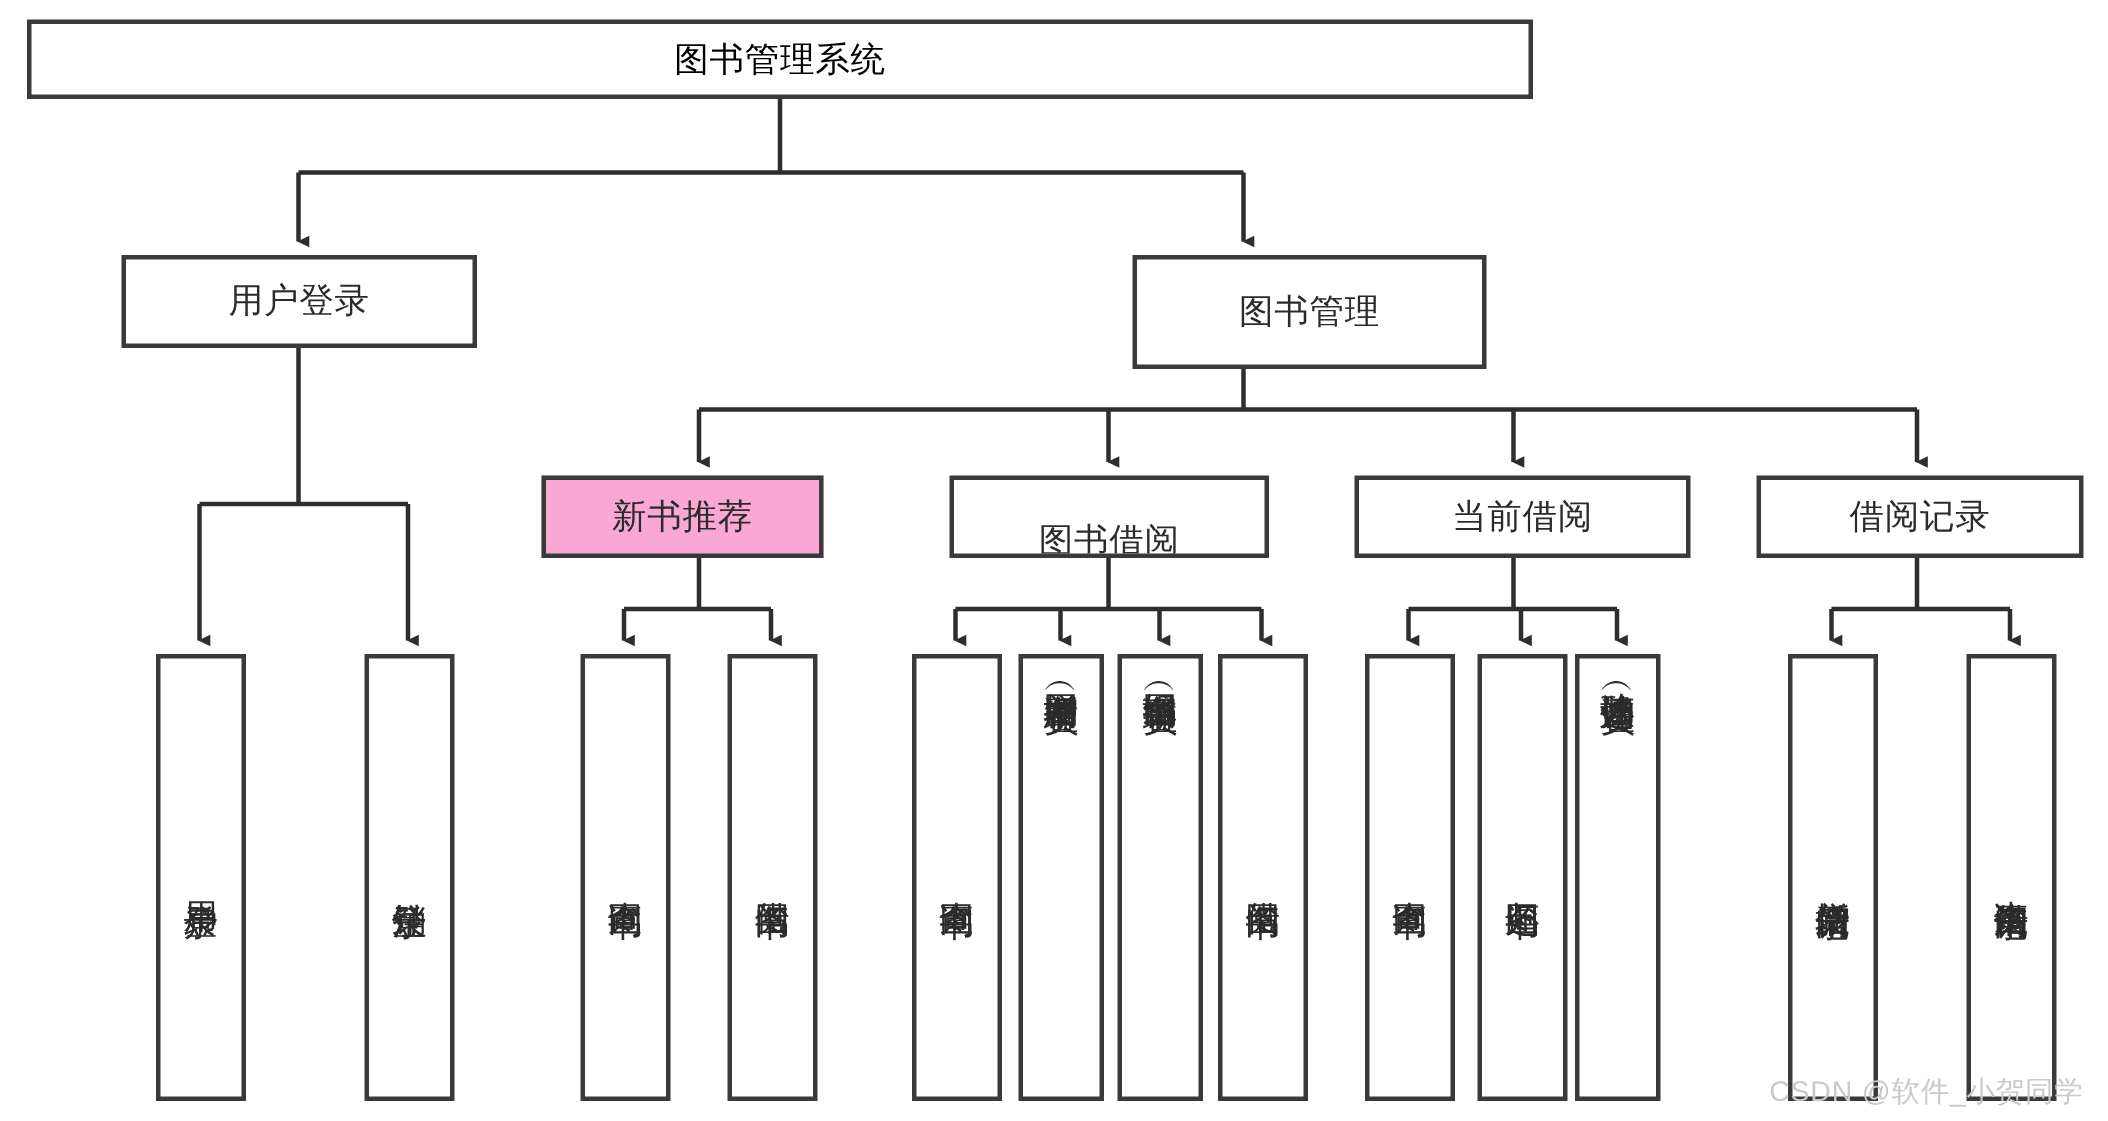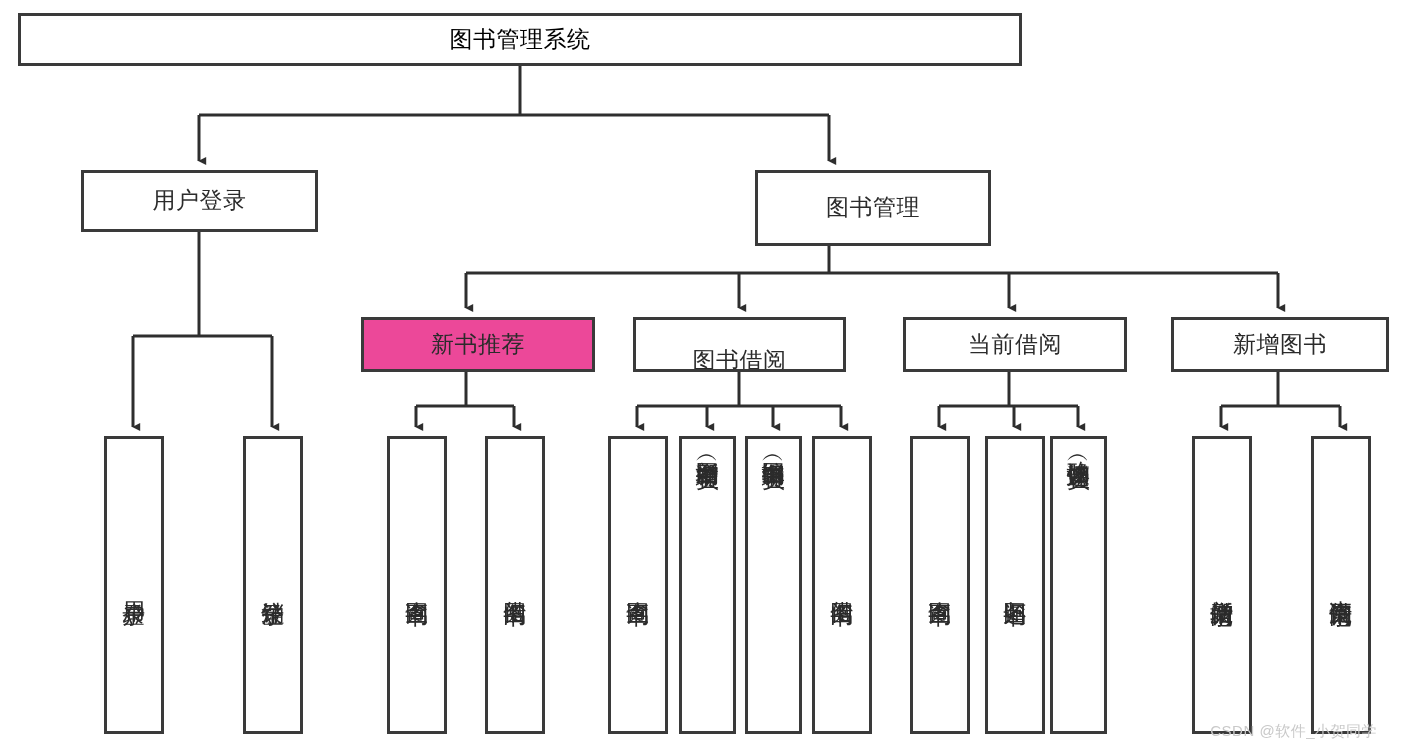--- a/index.html
+++ b/index.html
@@ -56,24 +56,24 @@
   .leaf-box {
     align-items: center;
     justify-content: center;
     padding: 4px 0;
   }
   .leaf-box.top-aligned {
     align-items: flex-start;
   }
   #watermark {
     position: absolute;
-    right: 28px;
+    right: 16px;
     bottom: 6px;
     color: #c9c9c9;
-    font-size: 15px;
+    font-size: 19px;
     letter-spacing: 0.5px;
     white-space: nowrap;
     user-select: none;
   }
 </style>
 </head>
 <body>
 
 <div id="diagram-root">
 
@@ -123,31 +123,31 @@
   <div id="node-layer">
       <div class="node-box" style="left: 18px; top: 13px; width: 1004px; height: 53px; border-color: rgb(58, 58, 58); background: rgb(255, 255, 255);">
         <div class="node-label-h" style="color: #000000;">图书管理系统</div>
       </div>
       <div class="node-box" style="left: 81px; top: 170px; width: 237px; height: 62px; border-color: rgb(58, 58, 58); background: rgb(255, 255, 255);">
         <div class="node-label-h" style="color: rgb(43, 43, 43);">用户登录</div>
       </div>
       <div class="node-box" style="left: 711px; top: 170px; width: 236px; height: 76px; border-color: rgb(58, 58, 58); background: rgb(255, 255, 255); margin-left: 44px;">
         <div class="node-label-h" style="color: rgb(43, 43, 43);">图书管理</div>
       </div>
-      <div class="node-box" style="left: 361px; top: 317px; width: 234px; height: 55px; border-color: rgb(58, 58, 58); background: #ec4899;">
+      <div class="node-box" style="left: 361px; top: 317px; width: 188px; height: 55px; border-color: rgb(58, 58, 58); background: #f9a8d4;">
         <div class="node-label-h" style="color: rgb(43, 43, 43);">新书推荐</div>
       </div>
       <div class="node-box" style="left: 633px; top: 317px; width: 213px; height: 55px; border-color: rgb(58, 58, 58); background: rgb(255, 255, 255);">
         <div class="node-label-h" style="color: rgb(43, 43, 43); margin-top: 32px;">图书借阅</div>
       </div>
       <div class="node-box" style="left: 903px; top: 317px; width: 224px; height: 55px; border-color: rgb(58, 58, 58); background: rgb(255, 255, 255);">
         <div class="node-label-h" style="color: rgb(43, 43, 43);">当前借阅</div>
       </div>
       <div class="node-box" style="left: 1171px; top: 317px; width: 218px; height: 55px; border-color: rgb(58, 58, 58); background: rgb(255, 255, 255);">
-        <div class="node-label-h" style="color: rgb(43, 43, 43);">新增图书</div>
+        <div class="node-label-h" style="color: rgb(43, 43, 43);">借阅记录</div>
       </div>
       <div class="node-box leaf-box" style="left: 104px; top: 436px; width: 60px; height: 298px; border-color: rgb(58, 58, 58); background: rgb(255, 255, 255);">
         <div class="node-label-v" style="color: rgb(43, 43, 43);">用户登录</div>
       </div>
       <div class="node-box leaf-box" style="left: 243px; top: 436px; width: 60px; height: 298px; border-color: rgb(58, 58, 58); background: rgb(255, 255, 255);">
         <div class="node-label-v" style="color: rgb(43, 43, 43);">注销登录</div>
       </div>
       <div class="node-box leaf-box" style="left: 387px; top: 436px; width: 60px; height: 298px; border-color: rgb(58, 58, 58); background: rgb(255, 255, 255);">
         <div class="node-label-v" style="color: rgb(43, 43, 43);">查询图书</div>
       </div>

